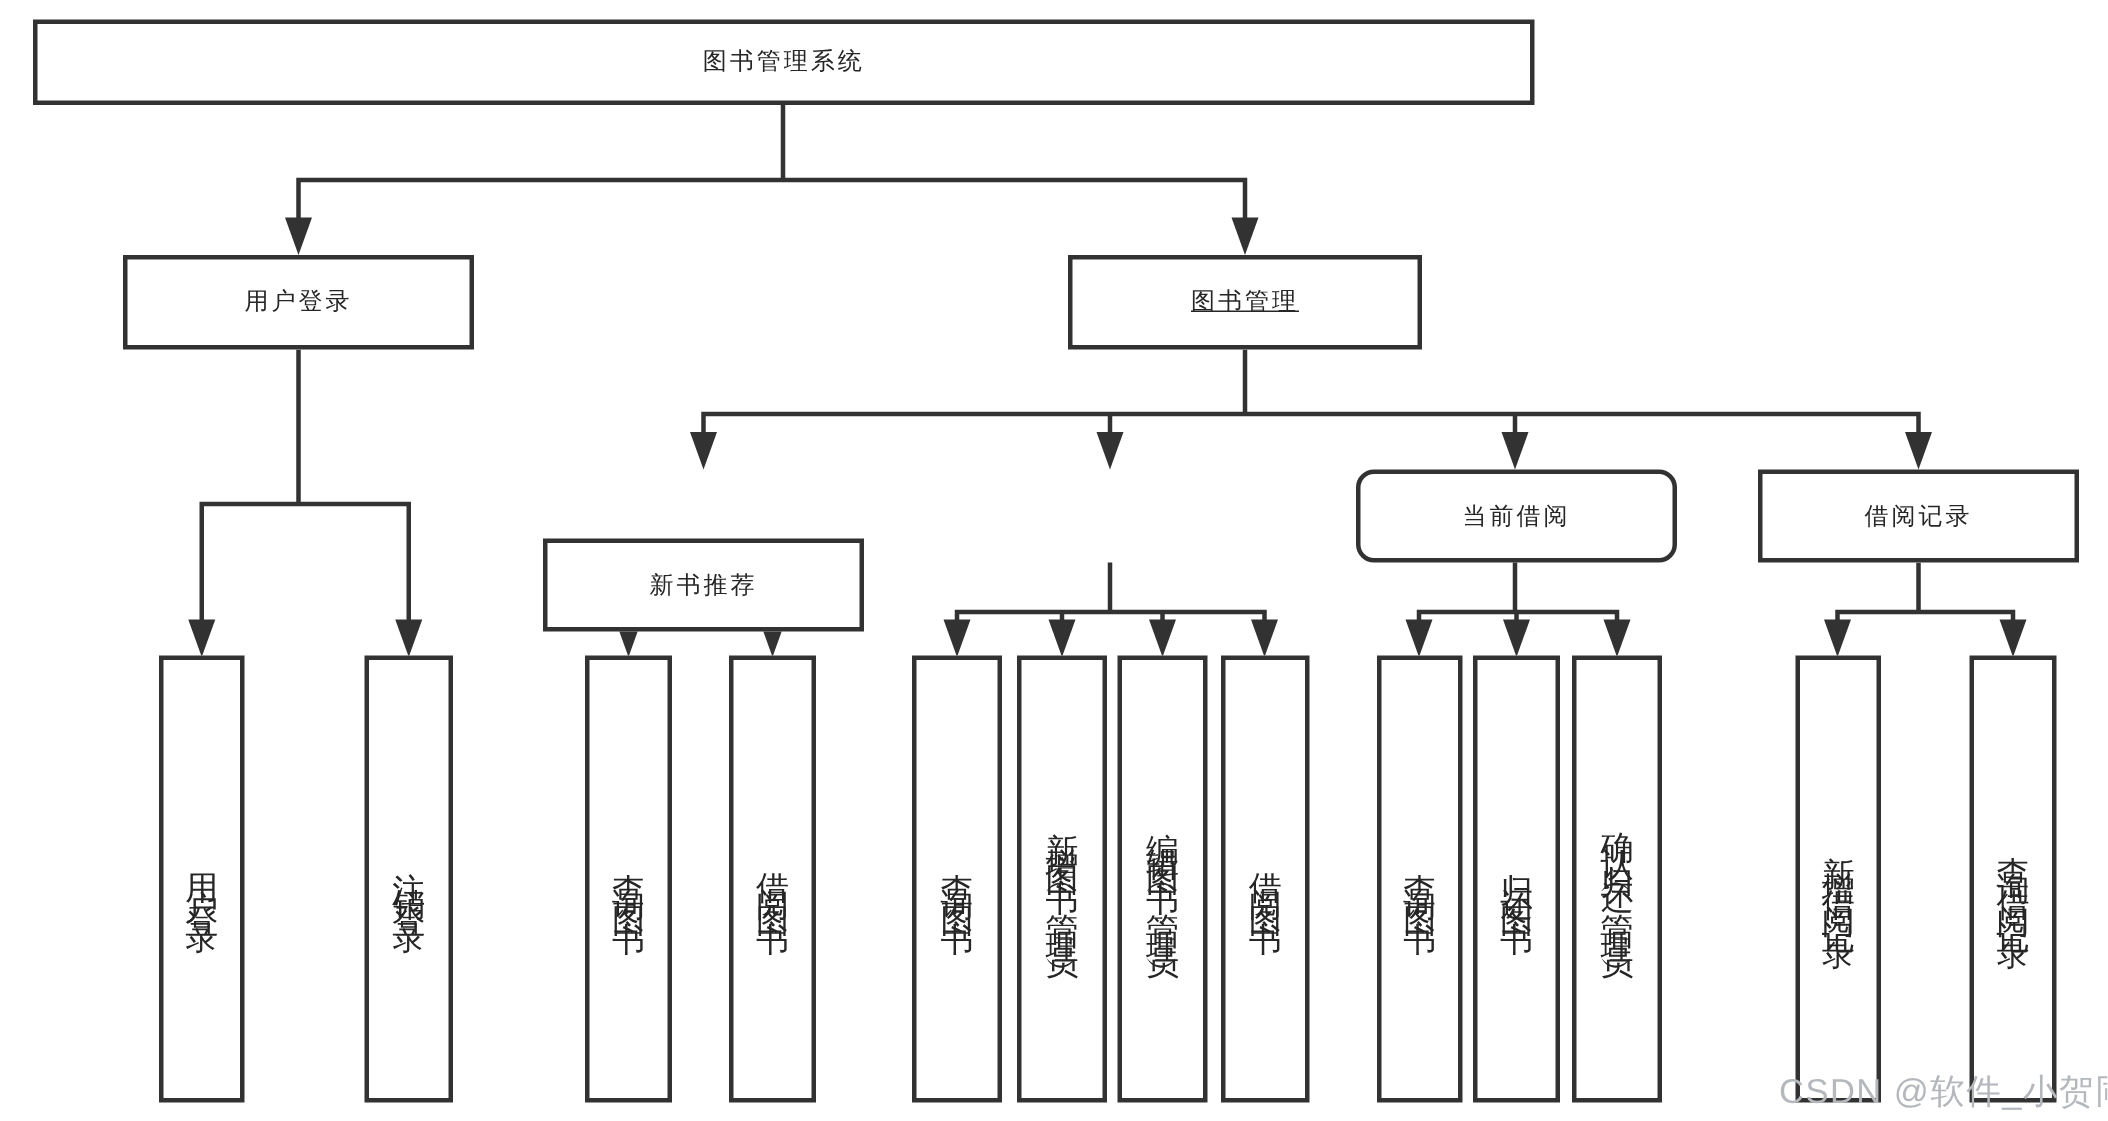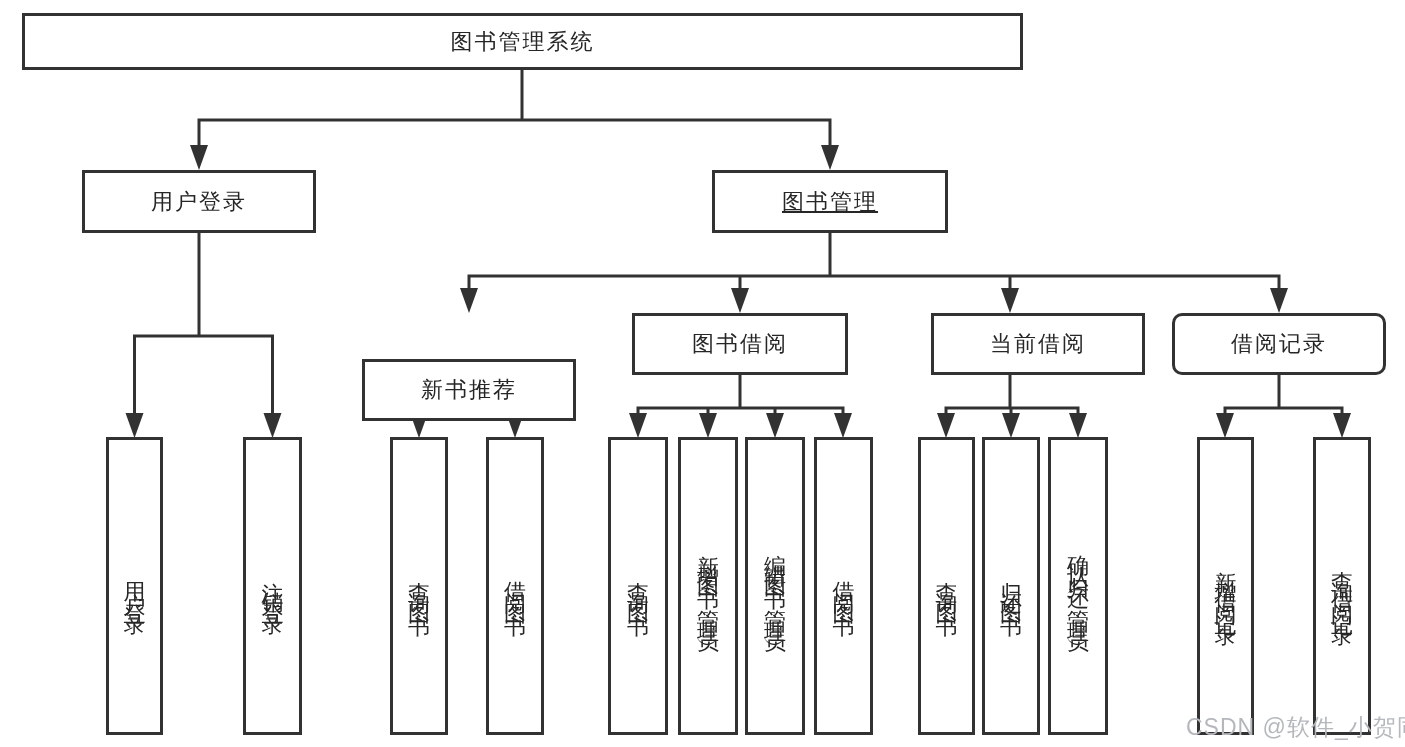--- a/index.html
+++ b/index.html
@@ -4,21 +4,21 @@
 <style>
   html,body{margin:0;padding:0;background:#ffffff;}
   .canvas{
     position:relative;width:1405px;height:747px;background:#ffffff;
     font-family:"Liberation Sans", sans-serif;overflow:hidden;
   }
   .node{
     position:absolute;box-sizing:border-box;
     border:3px solid #323232;background:#ffffff;
     display:flex;align-items:center;justify-content:center;
-    font-size:22px;color:#262626;letter-spacing:2px;
+    font-size:16px;color:#262626;letter-spacing:2px;
     z-index:2;
   }
   .leaf{
     writing-mode:vertical-rl;text-orientation:mixed;
     letter-spacing:11px;font-size:22px;letter-spacing:11px;
   }
   svg.wires{position:absolute;left:0;top:0;z-index:1;}
   .watermark{
     position:absolute;left:1186px;top:712px;z-index:5;
     font-size:23px;color:#b4b8bd;letter-spacing:1px;white-space:nowrap;
@@ -68,23 +68,22 @@
       <path d="M1342 438 l-9 -25 h18 z"></path>
     </g>
   </svg>
 
   <div class="node" style="left:22px;top:13px;width:1001px;height:57px;">图书管理系统</div>
 
   <div class="node" style="left:82px;top:170px;width:234px;height:63px;">用户登录</div>
   <div class="node" style="left:712px;top:170px;width:236px;height:63px;text-decoration:underline;">图书管理</div>
 
   <div class="node" style="left:362px;top:313px;width:214px;height:62px;margin-top:46px;">新书推荐</div>
-  <div class="node" style="left:632px;top:313px;width:216px;height:62px;">图书借阅</div>
-  <div class="node" style="left:931px;top:313px;width:214px;height:62px;">当前借阅</div>
-  <div class="node" style="left:1172px;top:313px;width:214px;height:62px;border-radius:10px;">借阅记录</div>
+  <div class="node" style="left:904px;top:313px;width:214px;height:62px;border-radius:12px;">当前借阅</div>
+  <div class="node" style="left:1172px;top:313px;width:214px;height:62px;">借阅记录</div>
 
   <div class="node leaf" style="left:106px;top:437px;width:57px;height:298px;">用户登录</div>
   <div class="node leaf" style="left:243px;top:437px;width:59px;height:298px;">注销登录</div>
 
   <div class="node leaf" style="left:390px;top:437px;width:58px;height:298px;">查询图书</div>
   <div class="node leaf" style="left:486px;top:437px;width:58px;height:298px;">借阅图书</div>
 
   <div class="node leaf" style="left:608px;top:437px;width:60px;height:298px;">查询图书</div>
   <div class="node leaf" style="left:678px;top:437px;width:60px;height:298px;">新增图书（管理员）</div>
   <div class="node leaf" style="left:745px;top:437px;width:60px;height:298px;">编辑图书（管理员）</div>

